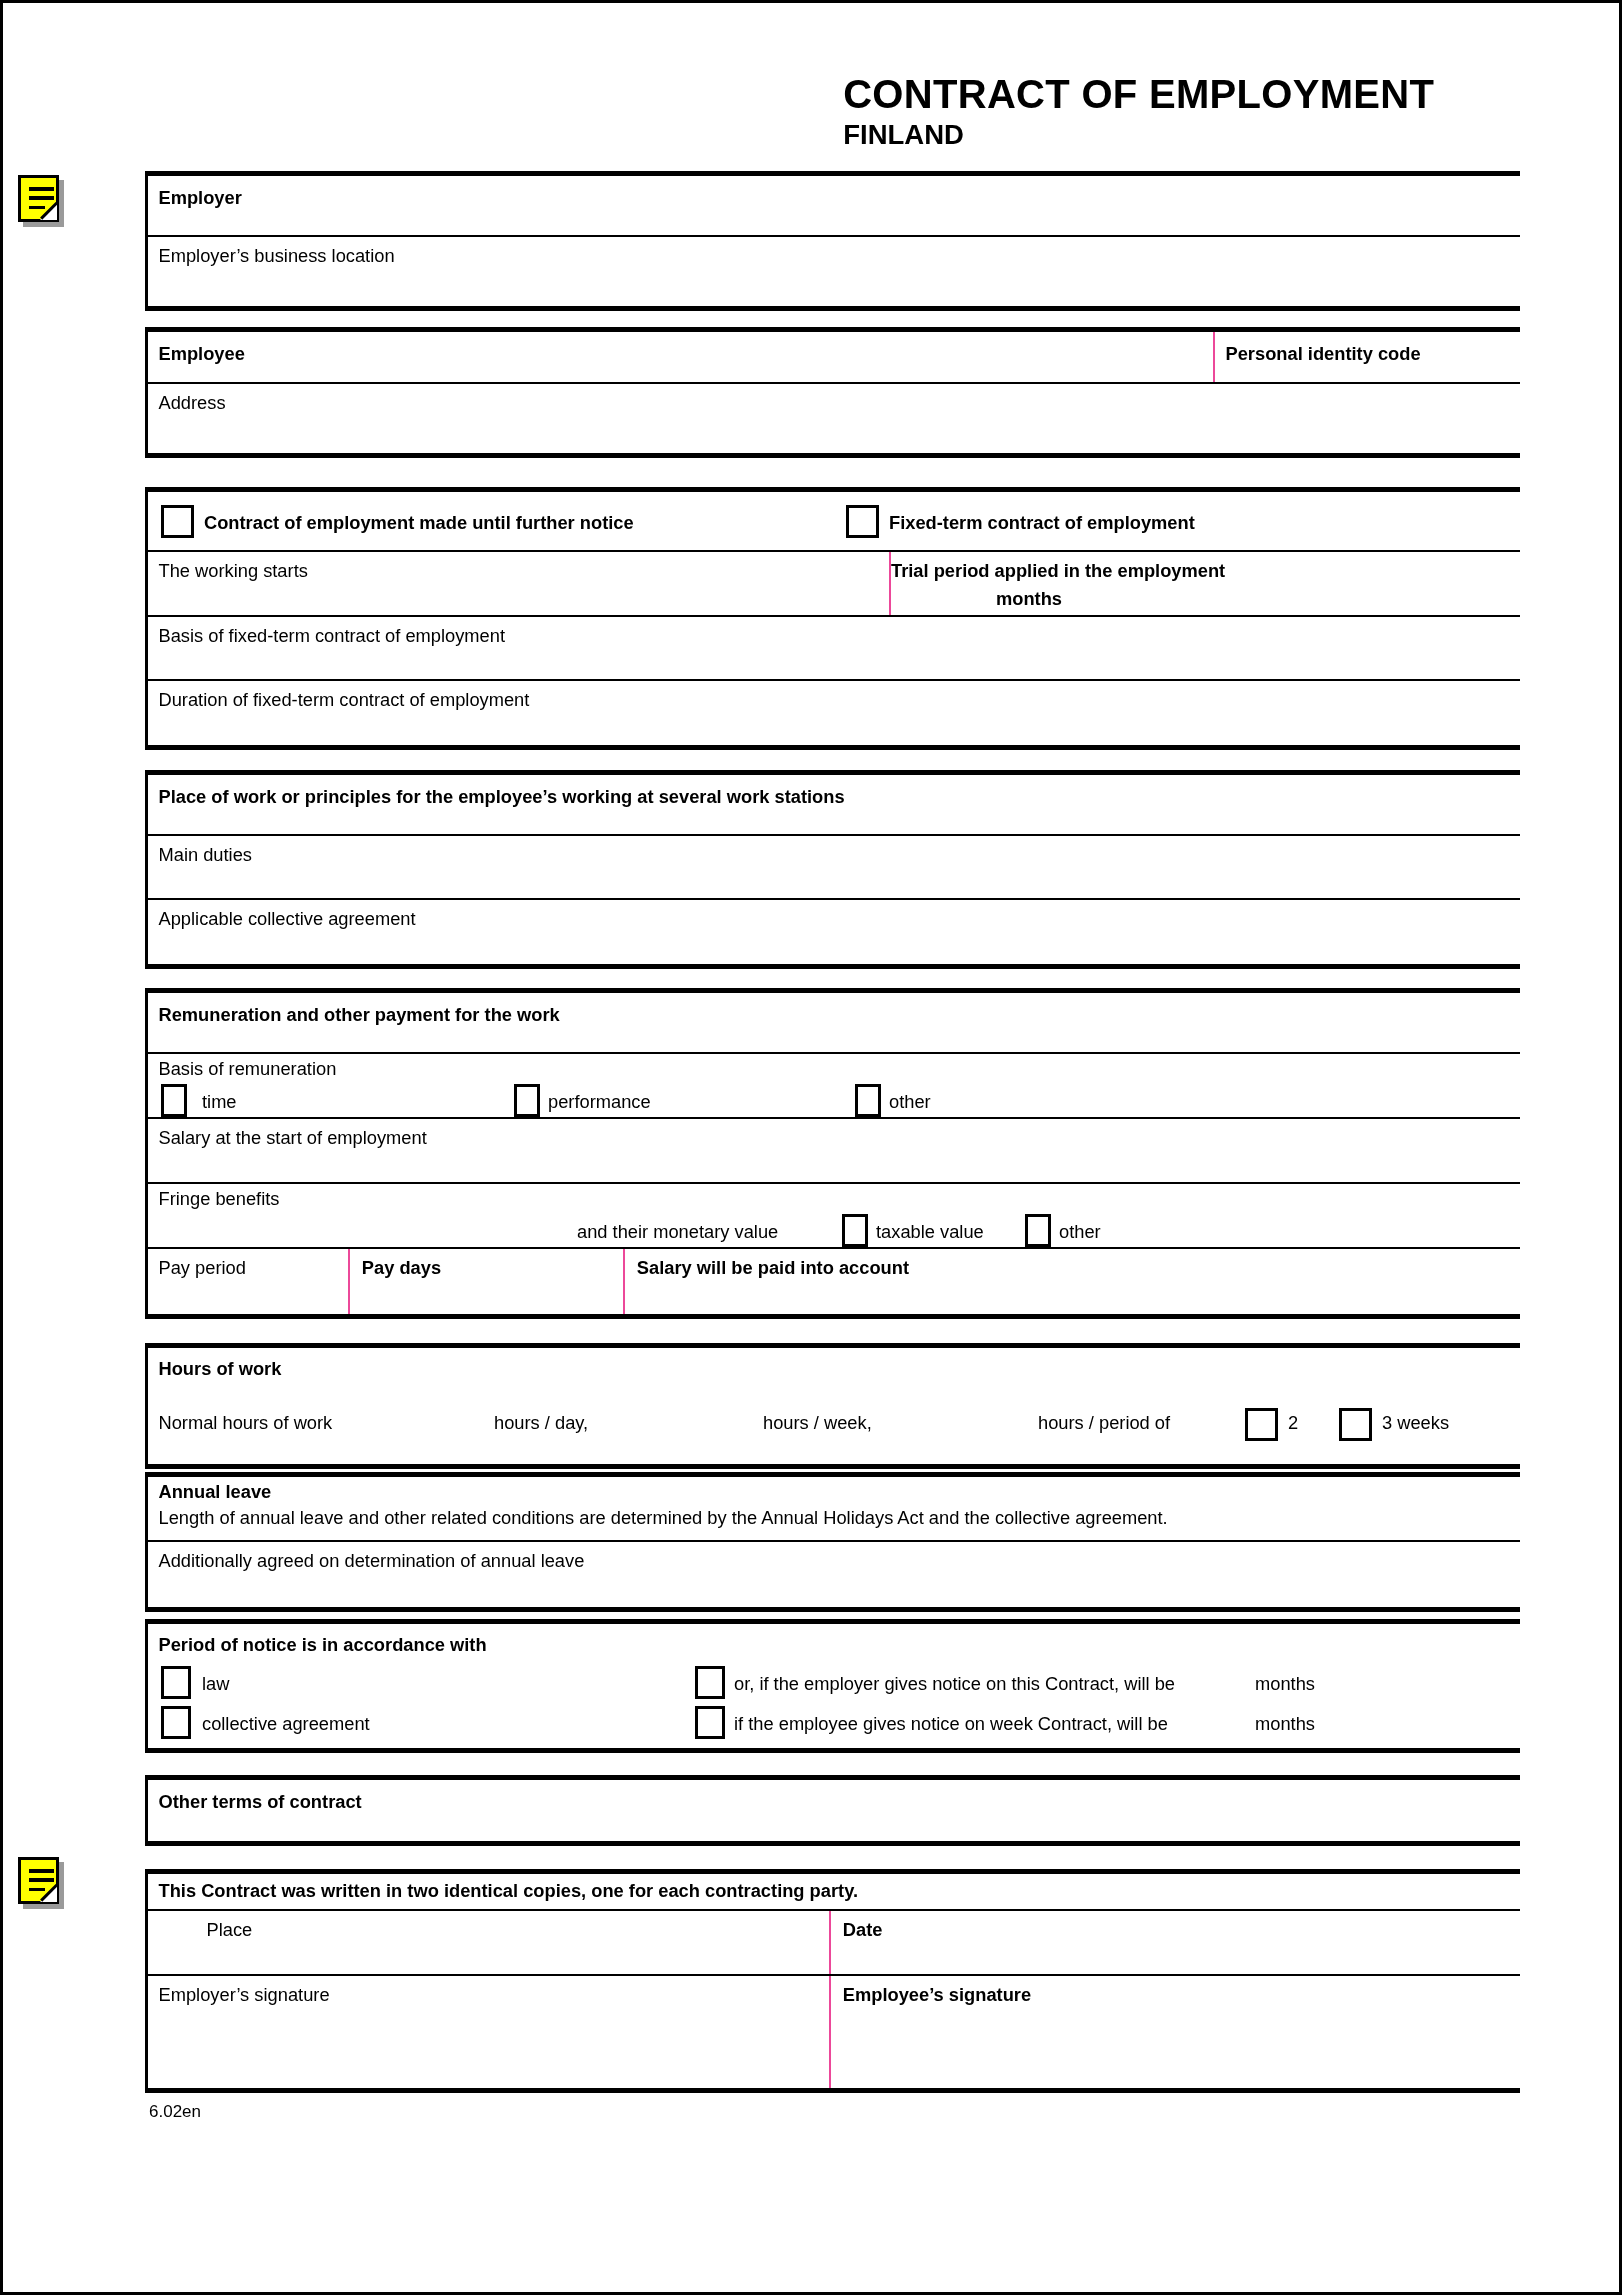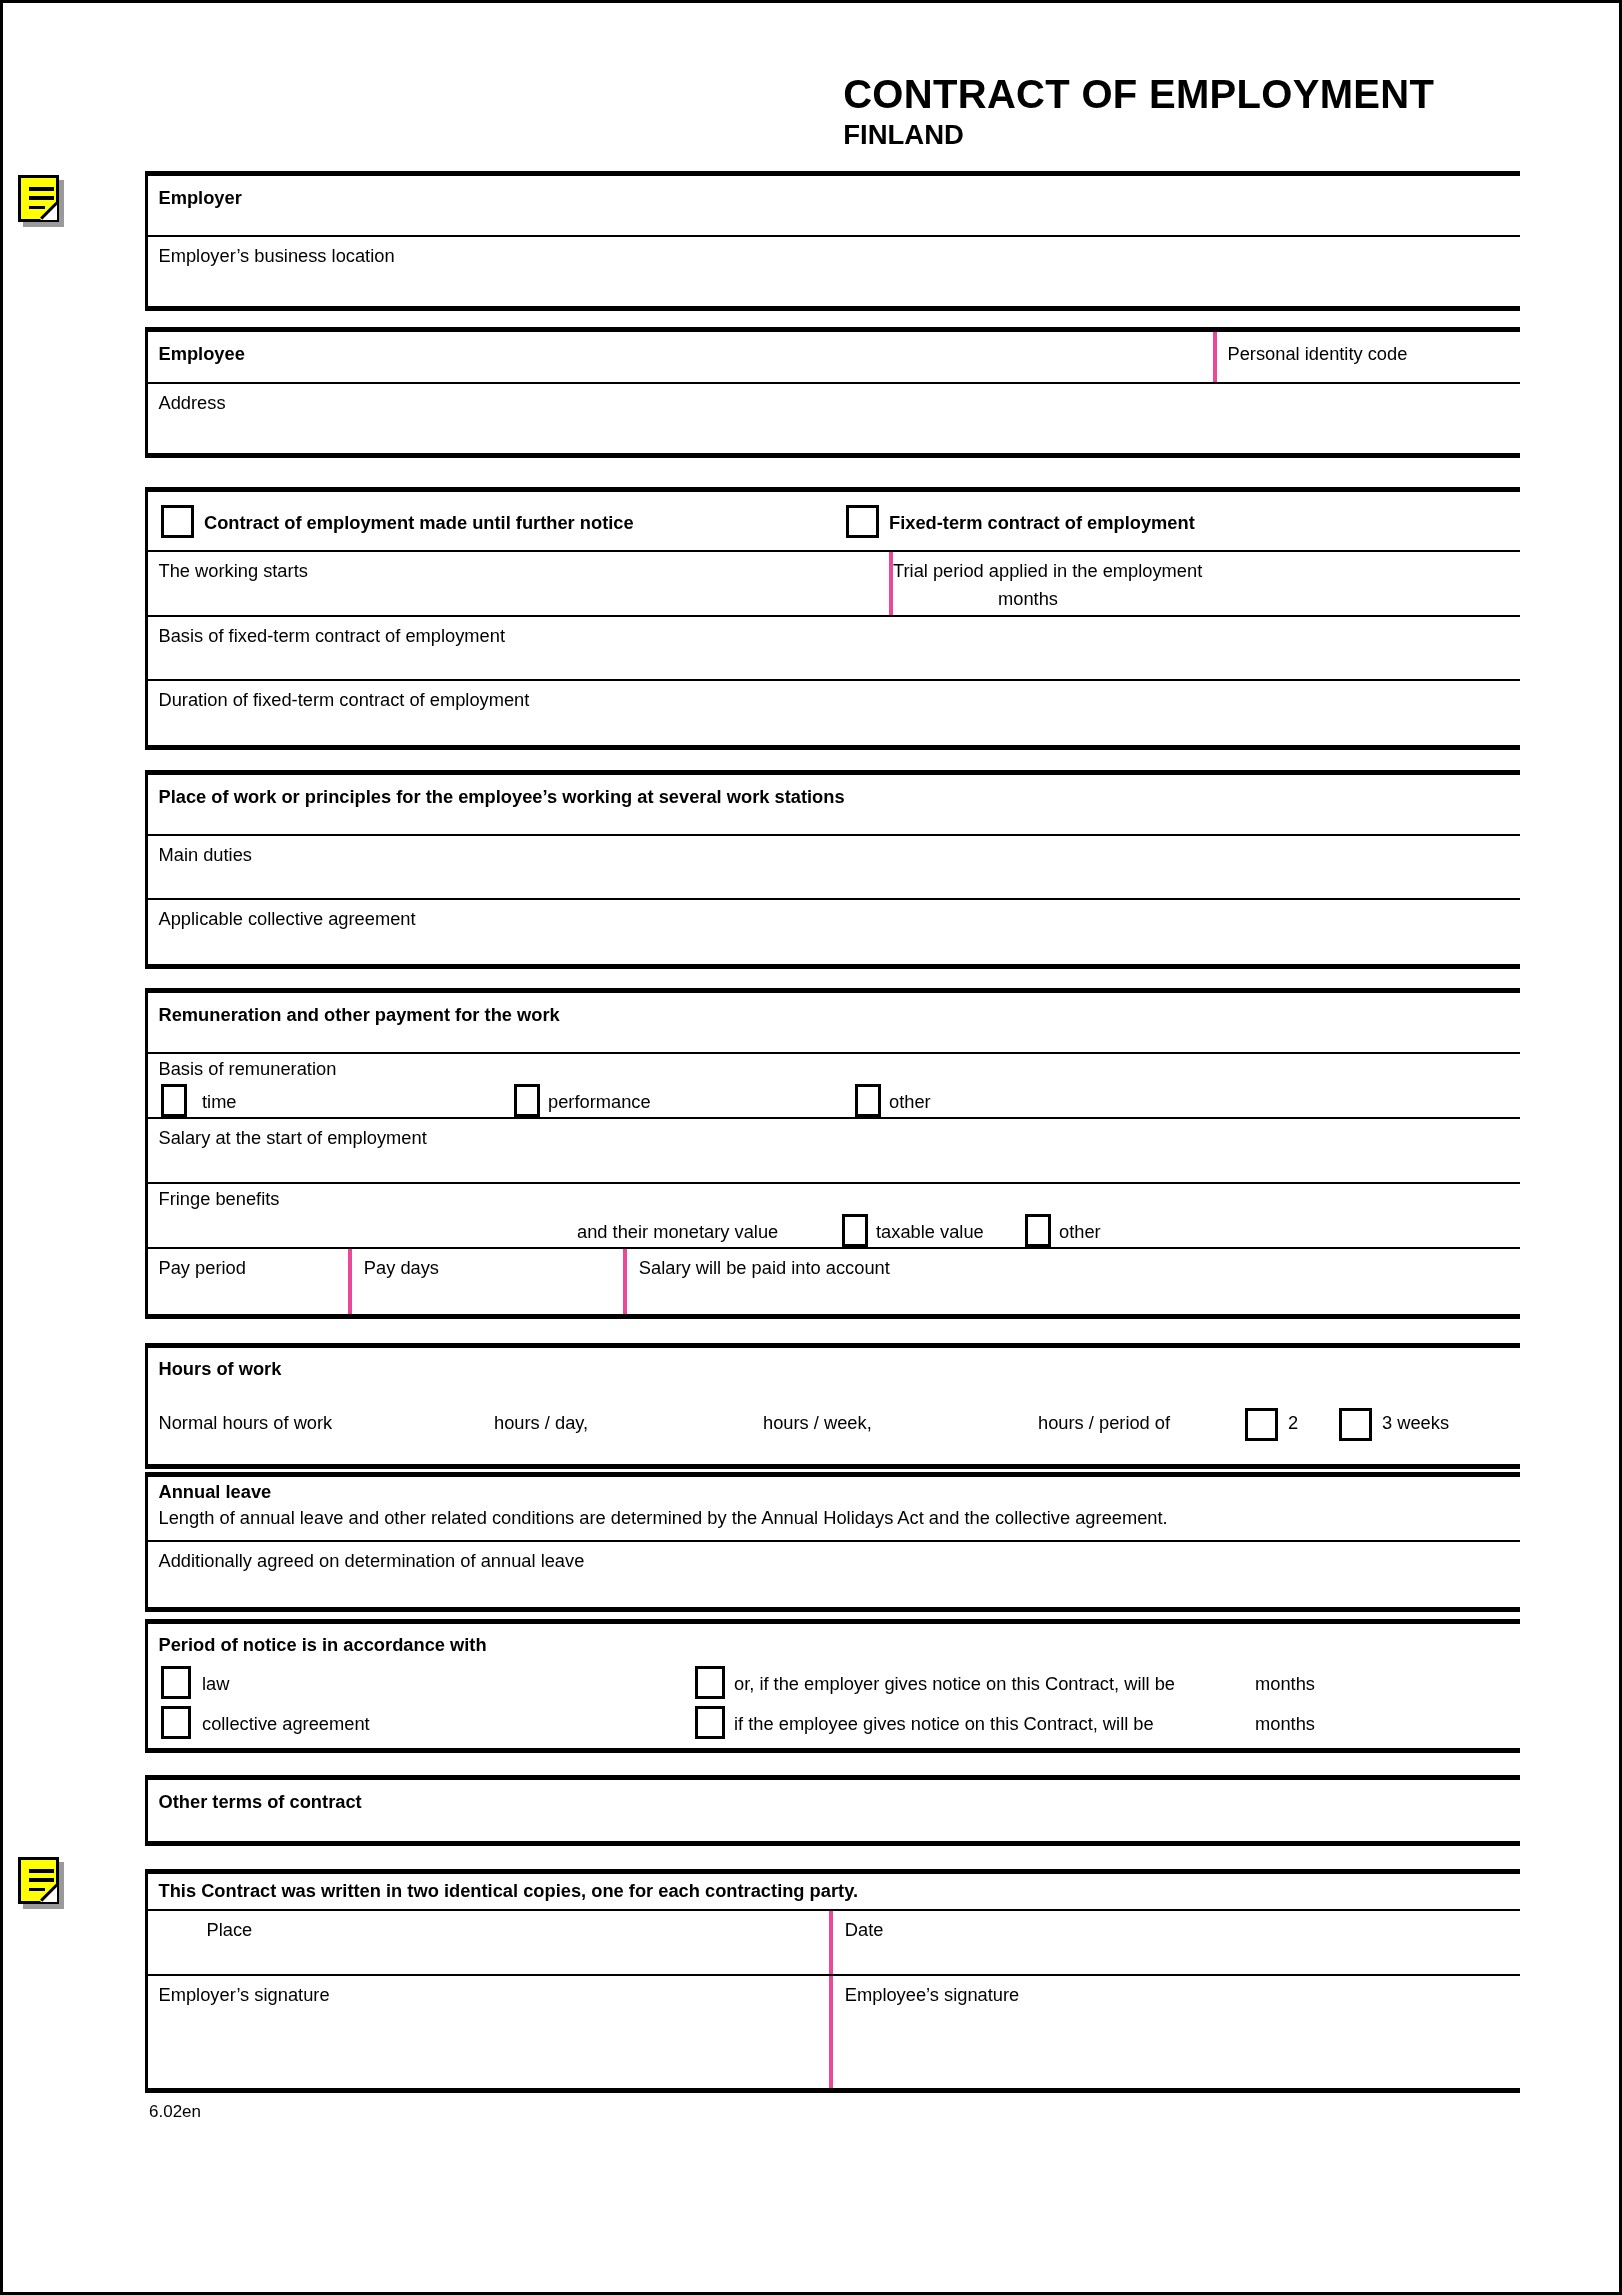--- a/index.html
+++ b/index.html
@@ -118,21 +118,21 @@
     border-bottom: 2px solid #000;
   }
   .row.last { border-bottom: none; }
 
   .cell {
     position: absolute;
     top: 0;
     bottom: 0;
     box-sizing: border-box;
   }
-  .cell.divided { border-left: 4px solid #ec4899; }
+  .cell.divided { border-left: 2px solid #ec4899; font-weight: bold; }
 
   .lbl {
     position: absolute;
     font-size: 18.3px;
     line-height: 1.05;
     white-space: nowrap;
   }
   .lbl.bold { font-weight: bold; }
 
   
@@ -316,21 +316,21 @@
       <span class="lbl" style="left:54px; top:50px;">law</span>
 
       <span class="cb mid" style="left:13px; top:82px;"></span>
       <span class="lbl" style="left:54px; top:90px;">collective agreement</span>
 
       <span class="cb mid" style="left:547px; top:42px;"></span>
       <span class="lbl" style="left:586px; top:50px;">or, if the employer gives notice on this Contract, will be</span>
       <span class="lbl" style="left:1107px; top:50px;">months</span>
 
       <span class="cb mid" style="left:547px; top:82px;"></span>
-      <span class="lbl" style="left:586px; top:90px;">if the employee gives notice on this Contract, will be</span>
+      <span class="lbl" style="left:586px; top:90px;">if the employee gives notice on week Contract, will be</span>
       <span class="lbl" style="left:1107px; top:90px;">months</span>
     </div>
   </div>
 
   <div class="block" style="top:1775px;">
     <div class="row last" style="height:61px;">
       <span class="lbl bold" style="left:10.5px; top:11.8px;">Other terms of contract</span>
     </div>
   </div>
 

